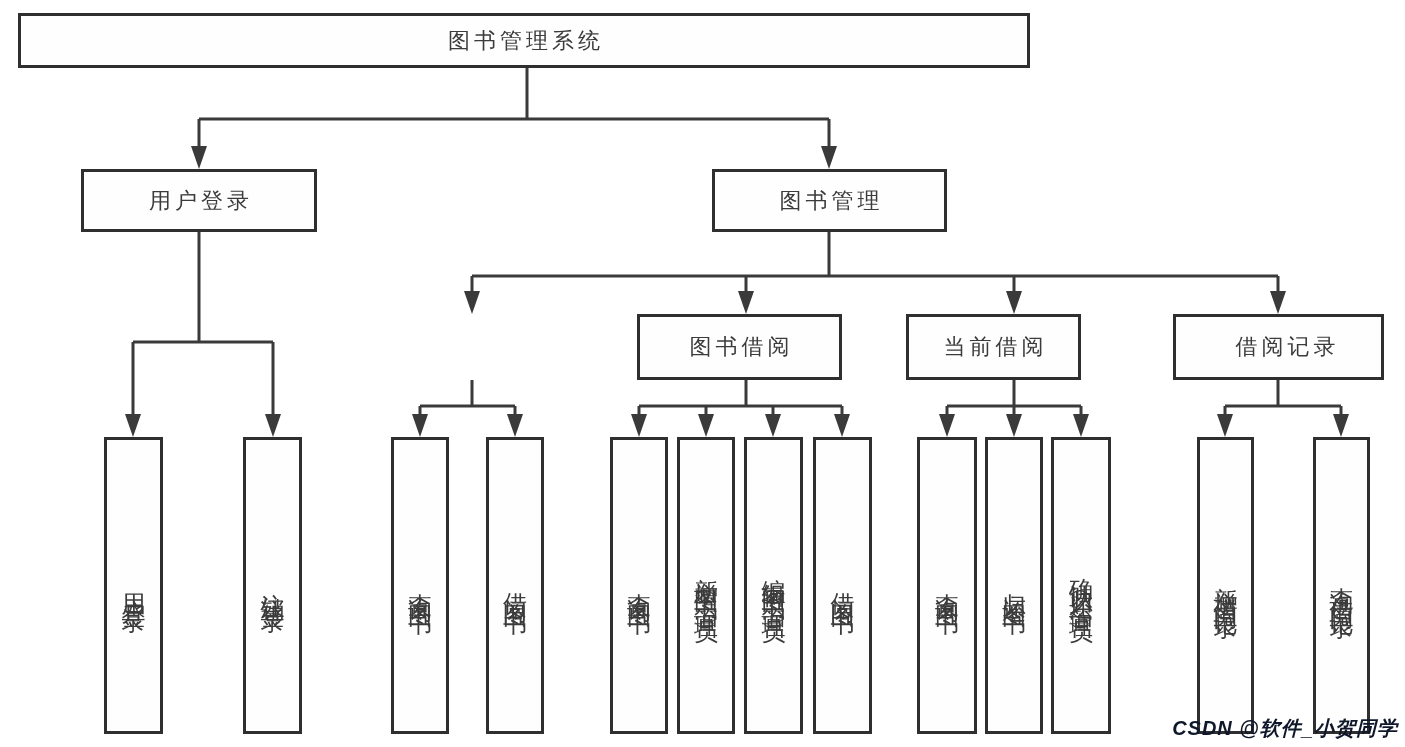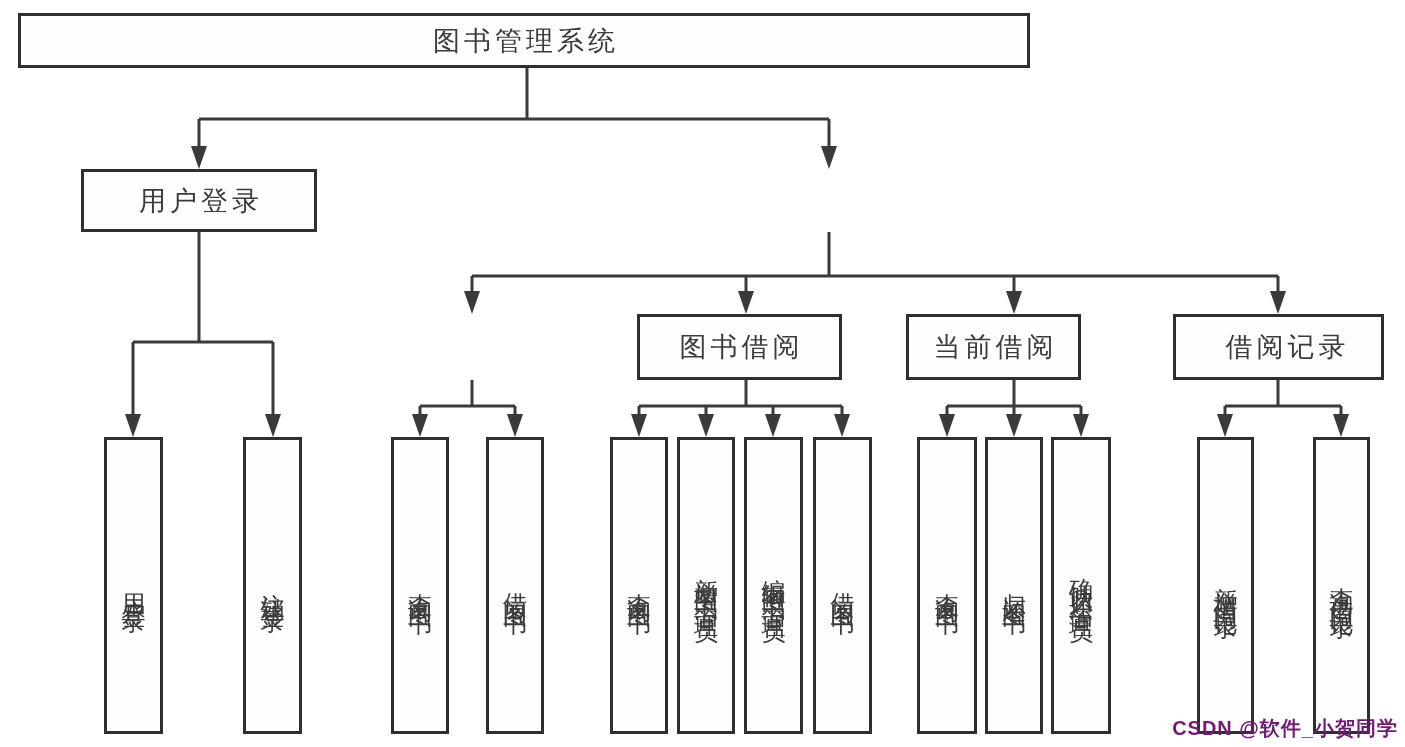--- a/index.html
+++ b/index.html
@@ -26,21 +26,21 @@
     box-sizing: border-box;
     background: #fefefe;
     border: 3px solid #2f2f2f;
     color: #3b3b3b;
     display: flex;
     align-items: center;
     justify-content: center;
     z-index: 1;
   }
   .node.h {
-    font-size: 27px;
+    font-size: 22px;
     letter-spacing: 4px;
     text-indent: 4px; 
     white-space: nowrap;
   }
   .node.v {
     font-size: 24px;
   }
   .node.v .vtext {
     writing-mode: vertical-rl;
     text-orientation: mixed;
@@ -49,24 +49,25 @@
     white-space: nowrap;
   }
   #watermark {
     position: absolute;
     left: 1170px;
     top: 715px;
     width: 228px;
     text-align: right;
     font-size: 20px;
     font-weight: 600;
-    color: #701a75;
+    color: #0f172a;
     letter-spacing: 1px;
     z-index: 2;
     white-space: nowrap;
+    font-style: italic;
   }
 </style>
 </head>
 <body>
 
 <div id="stage">
 
   <svg id="connectors" width="1405" height="747" viewBox="0 0 1405 747" fill="none" stroke="#3a3a3a" stroke-width="3">
 
     <path d="M527,68 V119 M199,119 H829 M199,119 V155 M829,119 V155"></path>
@@ -99,20 +100,21 @@
     <polygon fill="#3a3a3a" stroke="none" points="1081,437 1073,414 1089,414"></polygon>
 
     <path d="M1278,380 V406 M1225,406 H1341 M1225,406 V423 M1341,406 V423"></path>
     <polygon fill="#3a3a3a" stroke="none" points="1225,437 1217,414 1233,414"></polygon>
     <polygon fill="#3a3a3a" stroke="none" points="1341,437 1333,414 1349,414"></polygon>
   </svg>
 
   <div class="node h" style="left:18px; top:13px; width:1012px; height:55px;">图书管理系统</div>
 
   <div class="node h" style="left:81px; top:169px; width:236px; height:63px;">用户登录</div>
+  <div class="node h" style="left:712px; top:169px; width:235px; height:63px;">图书管理</div>
 
   <div class="node h" style="left:637px; top:314px; width:205px; height:66px;">图书借阅</div>
   <div class="node h" style="left:906px; top:314px; width:175px; height:66px;">当前借阅</div>
   <div class="node h" style="left:1173px; top:314px; width:211px; height:66px;padding-left:14px;">借阅记录</div>
 
   <div class="node v" style="left:104px; top:437px; width:59px; height:297px;">
     <span class="vtext">用户登录</span>
   </div>
   <div class="node v" style="left:243px; top:437px; width:59px; height:297px;">
     <span class="vtext">注销登录</span>

